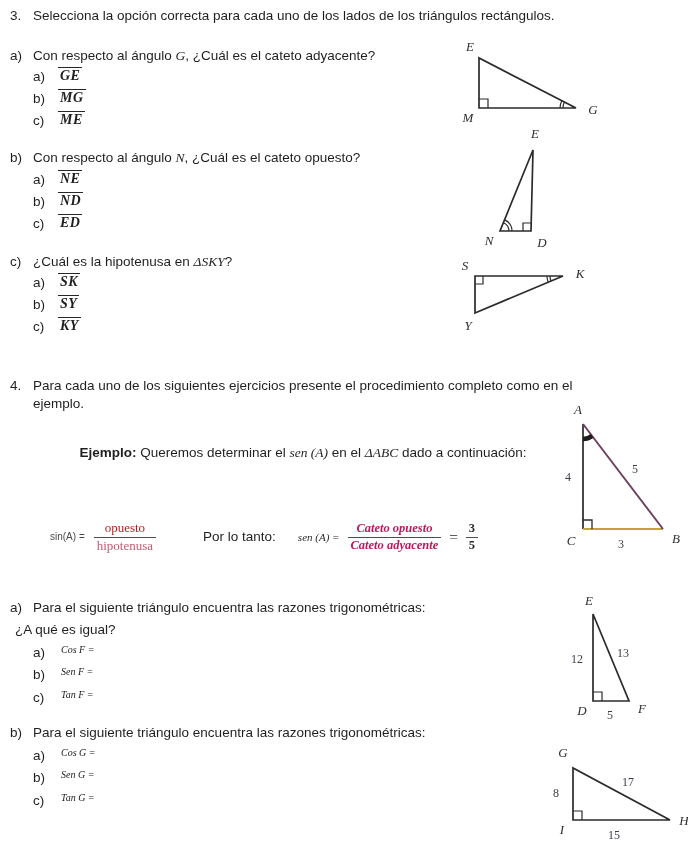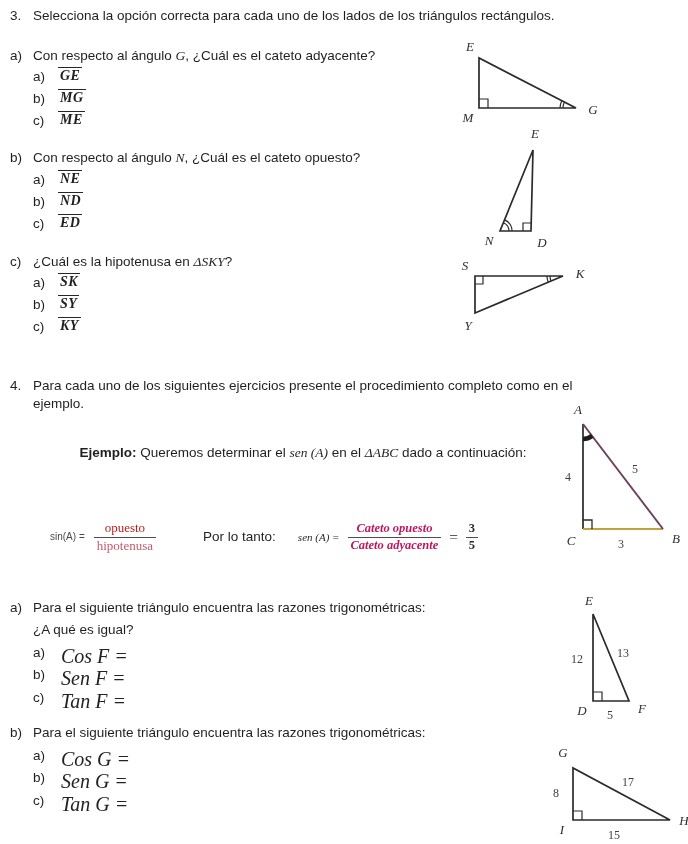--- a/index.html
+++ b/index.html
@@ -49,21 +49,21 @@
     font-family: "Liberation Serif", serif;
     line-height: 1.25;
   }
   .frac .fnum { border-bottom: 1.3px solid #4d4d4d; padding: 0 3px 0px; }
   .frac .fden { padding: 0 3px; text-align: center; }
   .frac1 { font-size: 13px; margin-left: 9px; }
   .frac2 { font-size: 12.5px; font-style: italic; font-weight: 600; color: #be185d; margin-left: 8px; }
   .frac3 { font-size: 12.5px; font-weight: 600; color: #2a2a2a; margin-left: 7px; }
   .item { display: flex; height: 22.3px; align-items: flex-start; }
   .ilbl { flex: 0 0 28px; padding-top: 1px; }
-  .imath { font-family: "Liberation Serif", serif; font-style: italic; font-size: 20px; color: #222; }
+  .imath { font-family: "Liberation Serif", serif; font-style: italic; font-size: 10px; color: #222; }
   svg.tri { position: absolute; overflow: visible; }
   .vlabel {
     font-family: "Liberation Serif", serif;
     font-style: italic;
     font-size: 13px;
     fill: #2e2e2e;
   }
   .slabel {
     font-family: "Liberation Serif", serif;
     font-size: 12px;
@@ -204,21 +204,21 @@
     <text class="vlabel" x="131" y="143" text-anchor="middle">B</text>
     <text class="slabel" x="23" y="81" text-anchor="middle">4</text>
     <text class="slabel" x="90" y="73" text-anchor="middle">5</text>
     <text class="slabel" x="76" y="148" text-anchor="middle">3</text>
   </svg>
 
   <div class="row" style="left:10px; top:599px; width:480px;">
     <span class="qnum">a)</span>
     <span class="qtext">Para el siguiente triángulo encuentra las razones trigonométricas:</span>
   </div>
-  <div class="abs" style="left:33px; top:621px;">¿A qué es igual?</div>
+  <div class="abs" style="left:15px; top:621px;">¿A qué es igual?</div>
   <div class="opts" style="left:33px; top:643px;">
     <div class="item">
       <span class="ilbl">a)</span>
       <span class="imath">Cos F =</span>
     </div>
     <div class="item">
       <span class="ilbl">b)</span>
       <span class="imath">Sen F =</span>
     </div>
     <div class="item">

